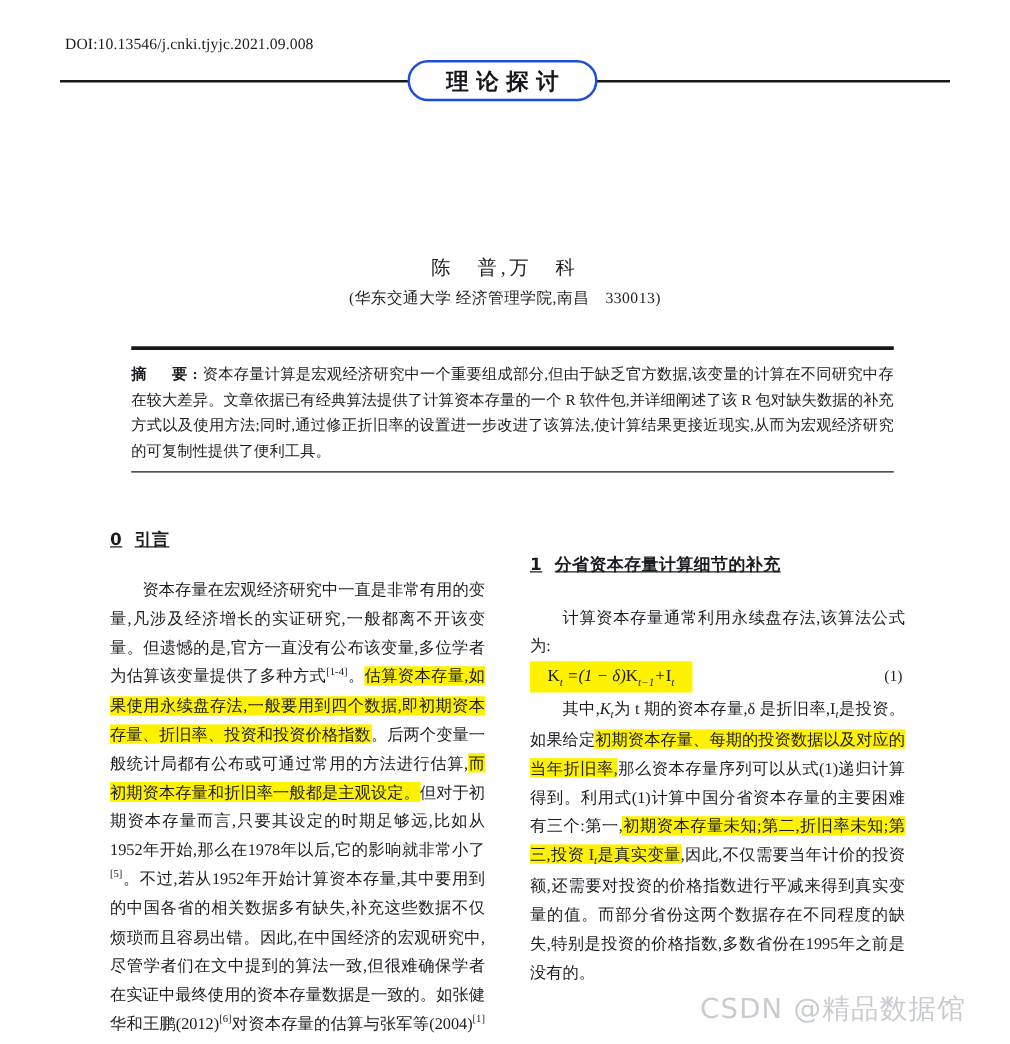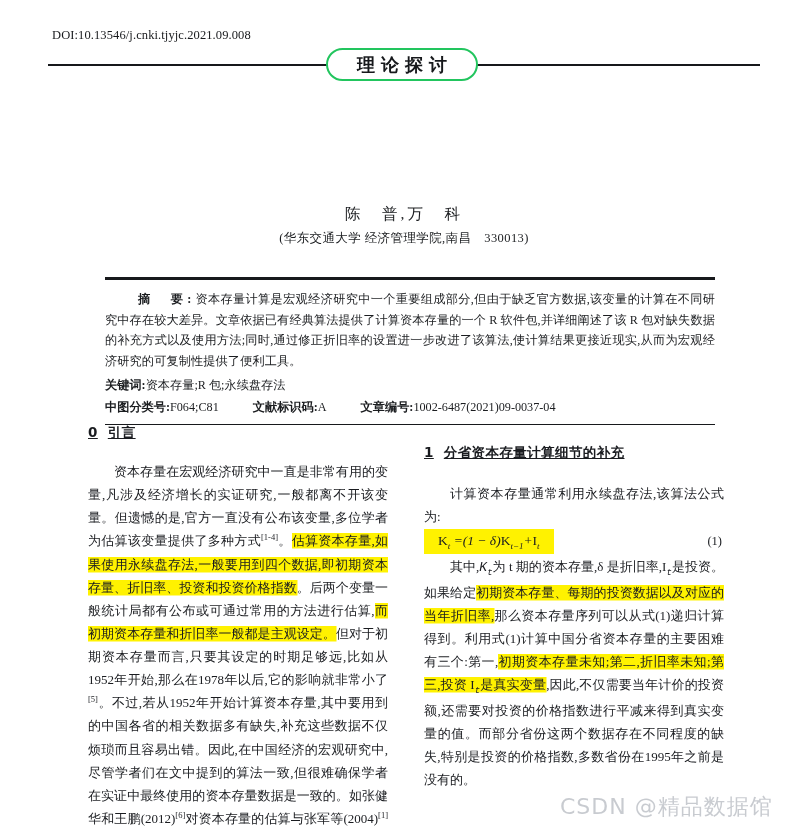--- a/index.html
+++ b/index.html
@@ -47,21 +47,21 @@
     width: 712px;
     height: 2px;
     background: #16181b;
   }
   .banner-pill {
     position: absolute;
     left: 278px;
     top: 0px;
     width: 152px;
     height: 33px;
-    border: 2px solid #22c55e;
+    border: 2px solid #1d4ed8;
     border-radius: 17px;
     background: #ffffff;
     display: flex;
     align-items: center;
     justify-content: center;
   }
   .banner-pill span {
     font-size: 18px;
     font-weight: bold;
     letter-spacing: 6px;
@@ -120,21 +120,20 @@
     font-size: 12.2px;
     line-height: 1.68;
     text-align: justify;
     text-justify: inter-ideograph;
     color: #1b1d20;
     letter-spacing: 0.1px;
   }
   .abs-body .lead {
     font-weight: bold;
     letter-spacing: 4px;
-    margin-left: 33px;
   }
   .abs-meta {
     margin-top: 4px;
     font-size: 12.2px;
     line-height: 1.72;
     color: #1b1d20;
   }
   .abs-meta .lbl { font-weight: bold; }
   .abs-meta .row2 { margin-top: 1px; }
   .abs-meta .row2 .gap { display: inline-block; width: 34px; }
@@ -201,21 +200,21 @@
     padding: 0 14px;
     white-space: nowrap;
   }
   .formula .up { font-style: normal; }
   .formula sub { font-size: 9px; font-style: italic; }
   .eqno {
     font-size: 12.5px;
     font-family: "Liberation Serif", serif;
     padding-right: 2px;
   }
-  .it { font-style: italic; font-family: Liberation Mono, monospace; }
+  .it { font-style: italic; font-family: Liberation Serif, serif; }
   .it sub { font-size: 9px; }
 
   
   .watermark {
     position: absolute;
     left: 560px;
     top: 792px;
     font-size: 22px;
     color: rgba(150,155,165,0.52);
     font-family: "DejaVu Sans", "Liberation Sans", sans-serif;
@@ -240,28 +239,20 @@
   </div>
 
 
   <div class="authors">陈　普,万　科</div>
   <div class="affil">(华东交通大学 经济管理学院,南昌　330013)</div>
 
   <div class="abs-block">
     <div class="abs-body">
       <span class="lead">摘　要:</span><span>资本存量计算是宏观经济研究中一个重要组成部分,但由于缺乏官方数据,该变量的计算在不同研究中存在较大差异。文章依据已有经典算法提供了计算资本存量的一个 R 软件包,并详细阐述了该 R 包对缺失数据的补充方式以及使用方法;同时,通过修正折旧率的设置进一步改进了该算法,使计算结果更接近现实,从而为宏观经济研究的可复制性提供了便利工具。</span>
     </div>
-    <div class="abs-meta">
-      <div class="row1">
-        <span class="lbl">关键词:</span><span>资本存量;R 包;永续盘存法</span>
-      </div>
-      <div class="row2">
-        <span class="lbl">中图分类号:</span><span>F064;C81</span><span class="gap"></span><span class="lbl">文献标识码:</span><span>A</span><span class="gap"></span><span class="lbl">文章编号:</span><span>1002-6487(2021)09-0037-04</span>
-      </div>
-    </div>
   </div>
 
   <div class="cols">
 
     <div class="col">
       <h2 class="sec">
         <span class="num">0</span><span>引言</span>
       </h2>
       <p class="para"><span>资本存量在宏观经济研究中一直是非常有用的变量,凡涉及经济增长的实证研究,一般都离不开该变量。但遗憾的是,官方一直没有公布该变量,多位学者为估算该变量提供了多种方式</span><sup class="ref">[1-4]</sup><span>。</span><span class="hl">估算资本存量,如果使用永续盘存法,一般要用到四个数据,即初期资本存量、折旧率、投资和投资价格指数</span><span>。后两个变量一般统计局都有公布或可通过常用的方法进行估算,</span><span class="hl">而初期资本存量和折旧率一般都是主观设定。</span><span>但对于初期资本存量而言,只要其设定的时期足够远,比如从1952年开始,那么在1978年以后,它的影响就非常小了</span><sup class="ref">[5]</sup><span>。不过,若从1952年开始计算资本存量,其中要用到的中国各省的相关数据多有缺失,补充这些数据不仅烦琐而且容易出错。因此,在中国经济的宏观研究中,尽管学者们在文中提到的算法一致,但很难确保学者在实证中最终使用的资本存量数据是一致的。如张健华和王鹏(2012)</span><sup class="ref">[6]</sup><span>对资本存量的估算与张军等(2004)</span><sup class="ref">[1]</sup><span>的方法类似,但最终估算结果存在些许差异。</span></p>
     </div>

